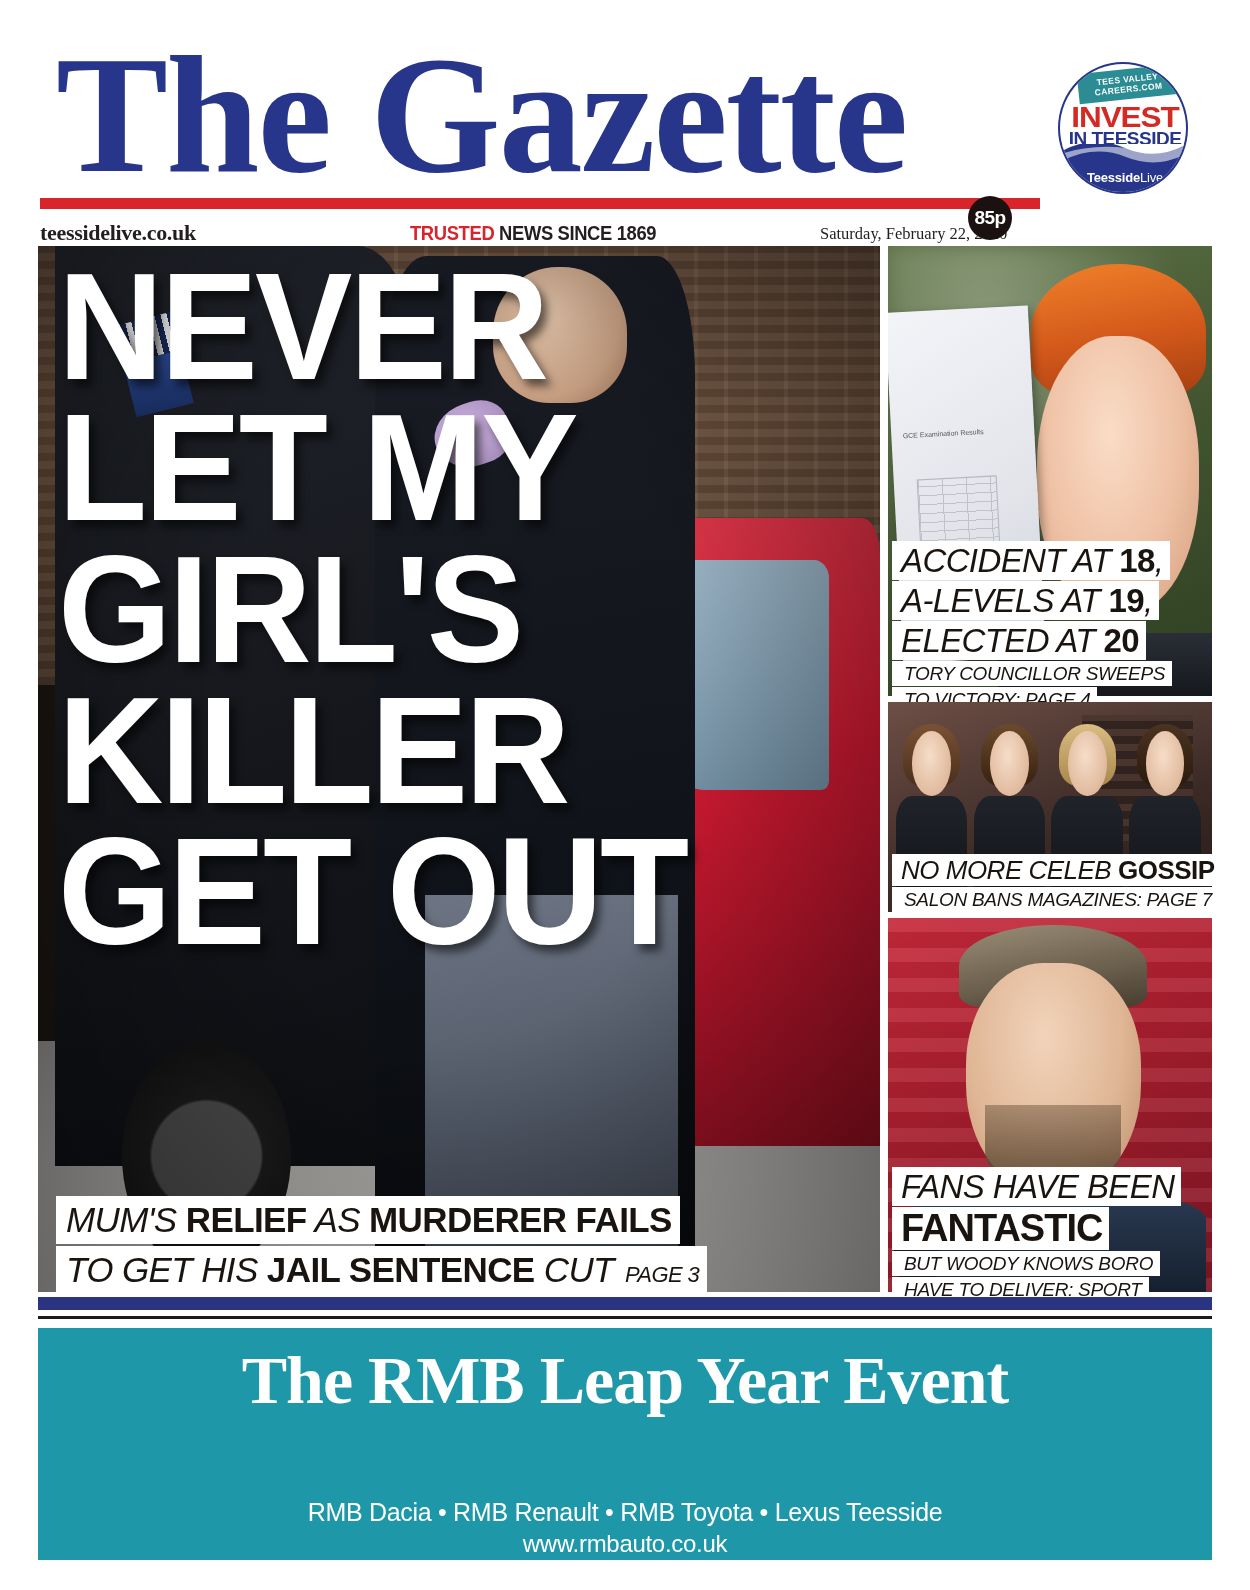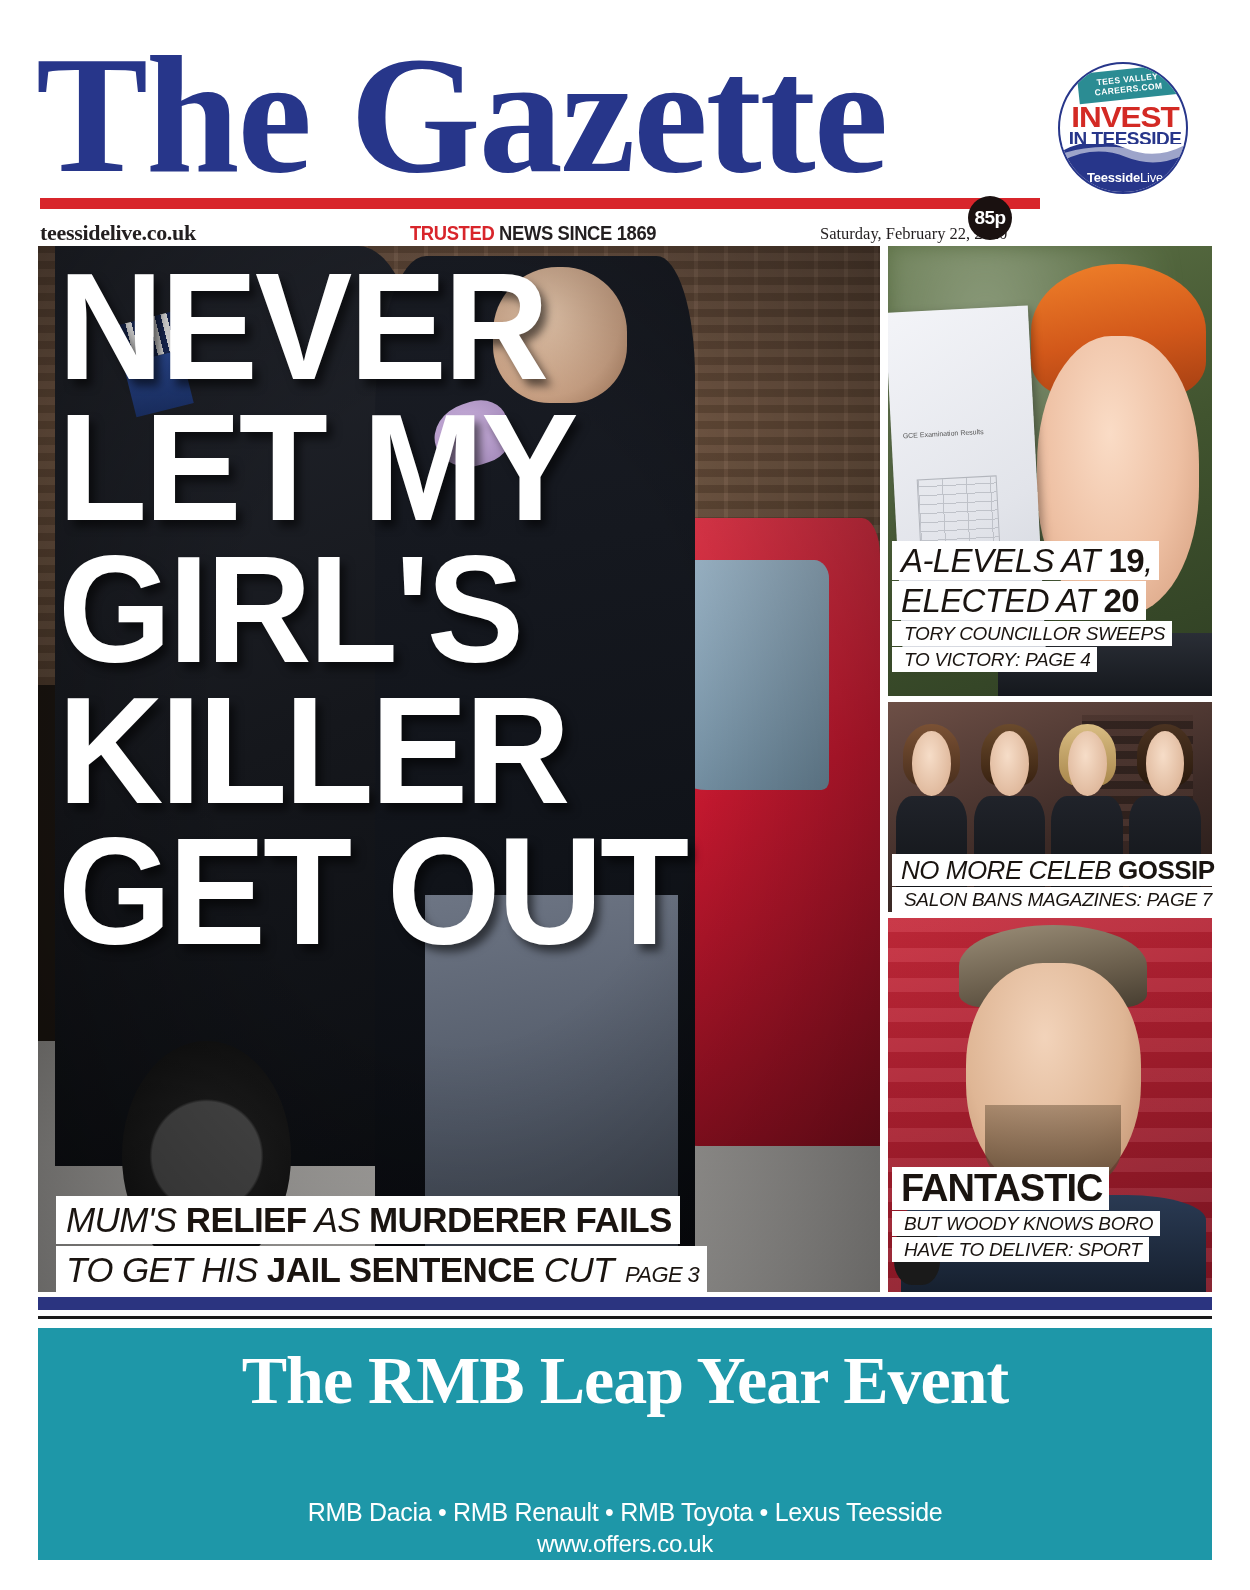--- a/index.html
+++ b/index.html
@@ -7,21 +7,21 @@
   body {
     width:1250px; height:1590px; position:relative;
     font-family:"Liberation Sans", sans-serif;
     overflow:hidden;
   }
 
   
   #masthead { position:absolute; left:0; top:0; width:1250px; height:240px; background:#fff; }
 
   #masthead-title {
-    position:absolute; left:36px; top:44px; width:1010px; height:140px;
+    position:absolute; left:56px; top:44px; width:1010px; height:140px;
     font-family:"Liberation Serif", serif;
     font-weight:700; font-size:168px; line-height:140px;
     color:#27368a; letter-spacing:-2px; white-space:nowrap;
   }
 
   
   #invest-logo {
     position:absolute; left:1058px; top:62px; width:130px; height:132px;
   }
   #invest-logo .roundel {
@@ -383,20 +383,21 @@
     <div class="p1-hair"></div>
     <div class="p1-face"></div>
     <div class="p1-body"></div>
     <div class="p1-paper">
       <div class="txt">GCE Examination Results</div>
       <div class="grid"></div>
     </div>
   </div>
 </div>
 <div class="side-overlay" id="ov1" style="left:892px;">
+  <div><span class="ov-line ov-big"><span>ACCIDENT AT </span><b>18</b><span>,</span></span></div>
   <div><span class="ov-line ov-big"><span>A-LEVELS AT </span><b>19</b><span>,</span></span></div>
   <div><span class="ov-line ov-big"><span>ELECTED AT </span><b>20</b></span></div>
   <div><span class="ov-line ov-sm">TORY COUNCILLOR SWEEPS</span></div>
   <div><span class="ov-line ov-sm">TO VICTORY: PAGE 4</span></div>
 </div>
 
 <div class="side-item" id="side-2">
   <div class="side-photo">
     <div class="p2-bg"></div>
     <div class="p2-shelf"></div>
@@ -432,25 +433,26 @@
     <div class="p3-bg"></div>
     <div class="p3-hair"></div>
     <div class="p3-face"></div>
     <div class="p3-beard"></div>
     <div class="p3-shirt"></div>
     <div class="p3-jacket"></div>
     <div class="p3-mic"></div>
   </div>
 </div>
 <div class="side-overlay" id="ov3" style="left:892px;">
+  <div><span class="ov-line ov-big">FANS HAVE BEEN</span></div>
   <div><span class="ov-line ov-huge-b">FANTASTIC</span></div>
   <div><span class="ov-line ov-sm">BUT WOODY KNOWS BORO</span></div>
   <div><span class="ov-line ov-sm">HAVE TO DELIVER: SPORT</span></div>
 </div>
 
 <div id="navy-rule"></div>
 <div id="thin-rule"></div>
 
 <div id="ad-banner">
   <div id="ad-title">The RMB Leap Year Event</div>
   <div id="ad-brands">RMB Dacia • RMB Renault • RMB Toyota • Lexus Teesside</div>
-  <div id="ad-web">www.offers.co.uk</div>
+  <div id="ad-web">www.rmbauto.co.uk</div>
 </div>
 
 </body></html>

